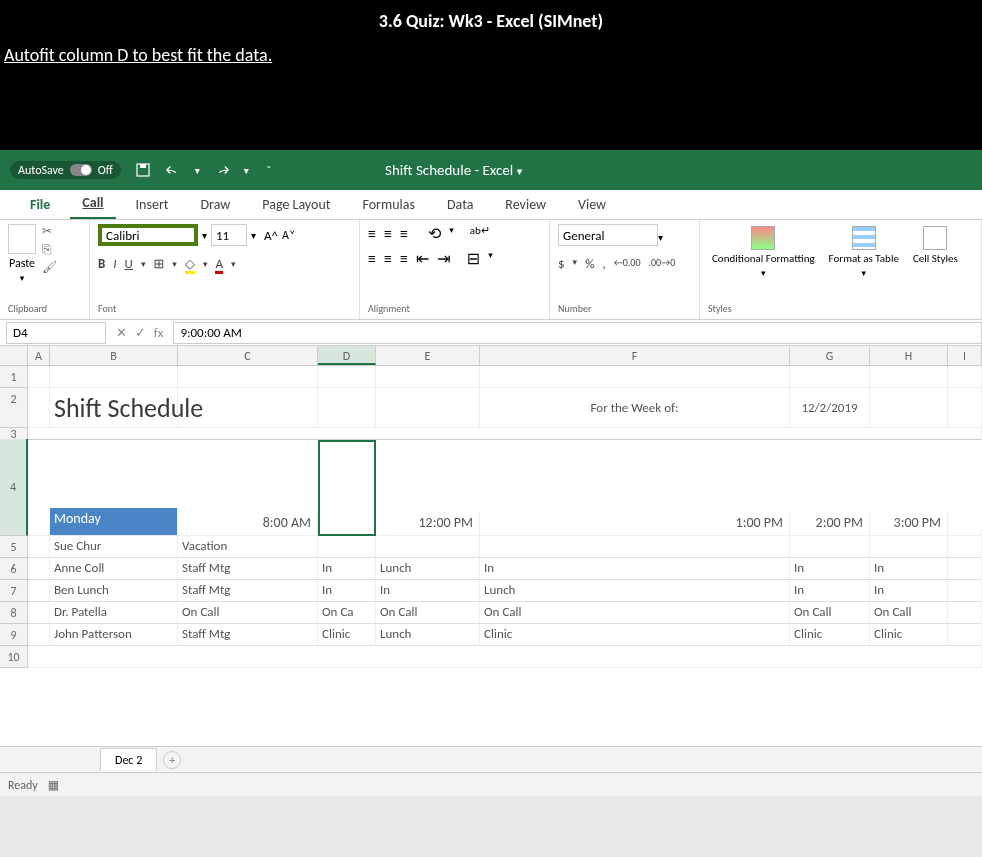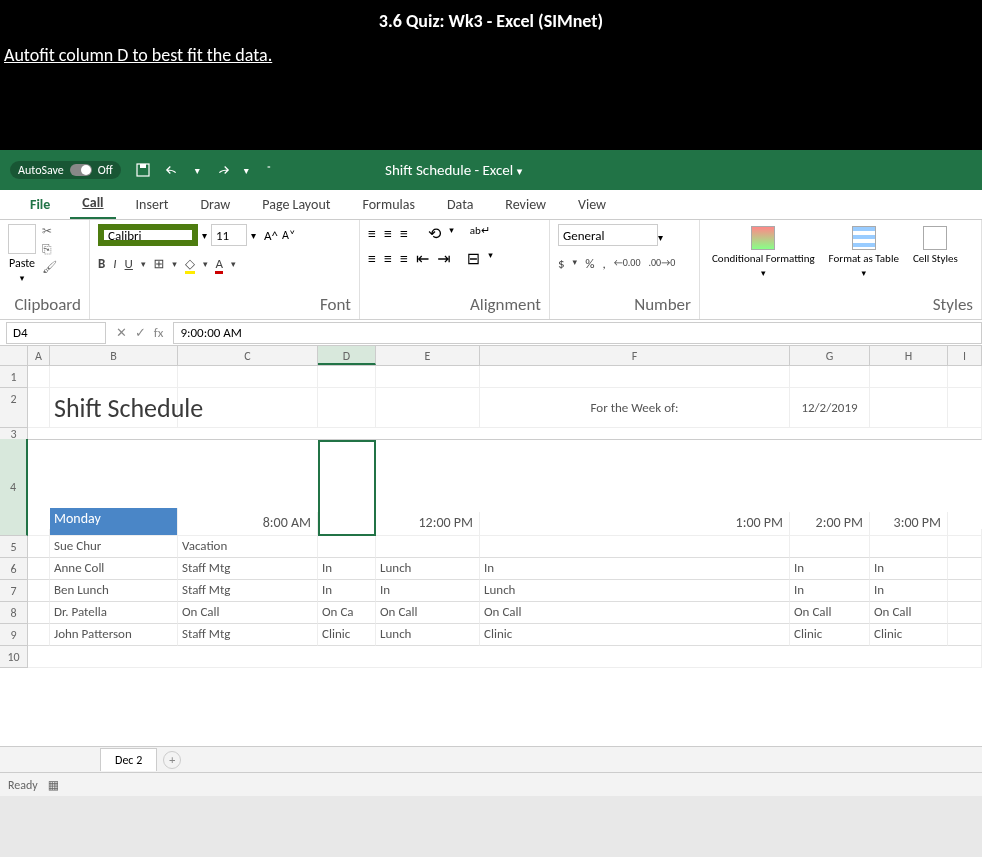--- a/index.html
+++ b/index.html
@@ -18,29 +18,29 @@
 .search-box { margin-left: 30px; background: rgba(255,255,255,0.2); padding: 4px 8px; border-radius: 3px; display: flex; align-items: center; gap: 6px; min-width: 180px; font-size: 13px; }
 
 .ribbon-tabs { background: #fff; height: 30px; display: flex; align-items: flex-end; padding-left: 18px; gap: 8px; border-bottom: 1px solid #ccc; }
 .tab { padding: 6px 12px; font-size: 14px; cursor: pointer; color: #444; }
 .tab.active { border-bottom: 2px solid #217346; font-weight: 600; text-decoration: underline; }
 .tab.file { color: #217346; font-weight: 600; }
 
 .ribbon { background: #fff; height: 100px; display: flex; border-bottom: 1px solid #d0d0d0; }
 .rgroup { border-right: 1px solid #e0e0e0; padding: 4px 8px 2px 8px; display: flex; flex-direction: column; justify-content: space-between; }
 .rgroup-body { flex: 1; display: flex; gap: 6px; align-items: flex-start; }
-.rgroup-label { font-size: 17px; color: #666; text-align: right; padding: 2px 0; position: relative; }
+.rgroup-label { font-size: 10px; color: #666; text-align: left; padding: 2px 0; position: relative; }
 
 .paste-col { display: flex; flex-direction: column; align-items: center; gap: 2px; }
 .paste-icon { width: 28px; height: 30px; border: 1px solid #ccc; background: #fff; position: relative; }
 .clip-btns { display: flex; flex-direction: column; gap: 4px; }
 .clip-btns span { font-size: 12px; color: #666; }
 
 .font-row1 { display: flex; gap: 4px; margin-bottom: 4px; }
-.font-name { width: 100px; height: 22px; border: 6px solid #4d7c0f; font-size: 13px; padding: 2px 4px; }
+.font-name { width: 100px; height: 22px; border: 4px solid #4d7c0f; font-size: 13px; padding: 2px 4px; }
 .font-size { width: 36px; height: 22px; border: 1px solid #ccc; font-size: 13px; padding: 2px 4px; }
 .font-row2 { display: flex; gap: 8px; align-items: center; }
 .font-row2 span, .font-row2 button { font-size: 13px; color: #444; background: none; border: none; }
 
 .num-format { width: 100px; height: 22px; border: 1px solid #ccc; font-size: 13px; padding: 2px 4px; margin-bottom: 4px; }
 .num-btns { display: flex; gap: 8px; font-size: 13px; color: #444; }
 
 .style-btn { display: flex; flex-direction: column; align-items: center; font-size: 11px; gap: 2px; padding: 2px 4px; }
 .style-btn .sicon { width: 24px; height: 24px; border: 1px solid #aaa; }
 

